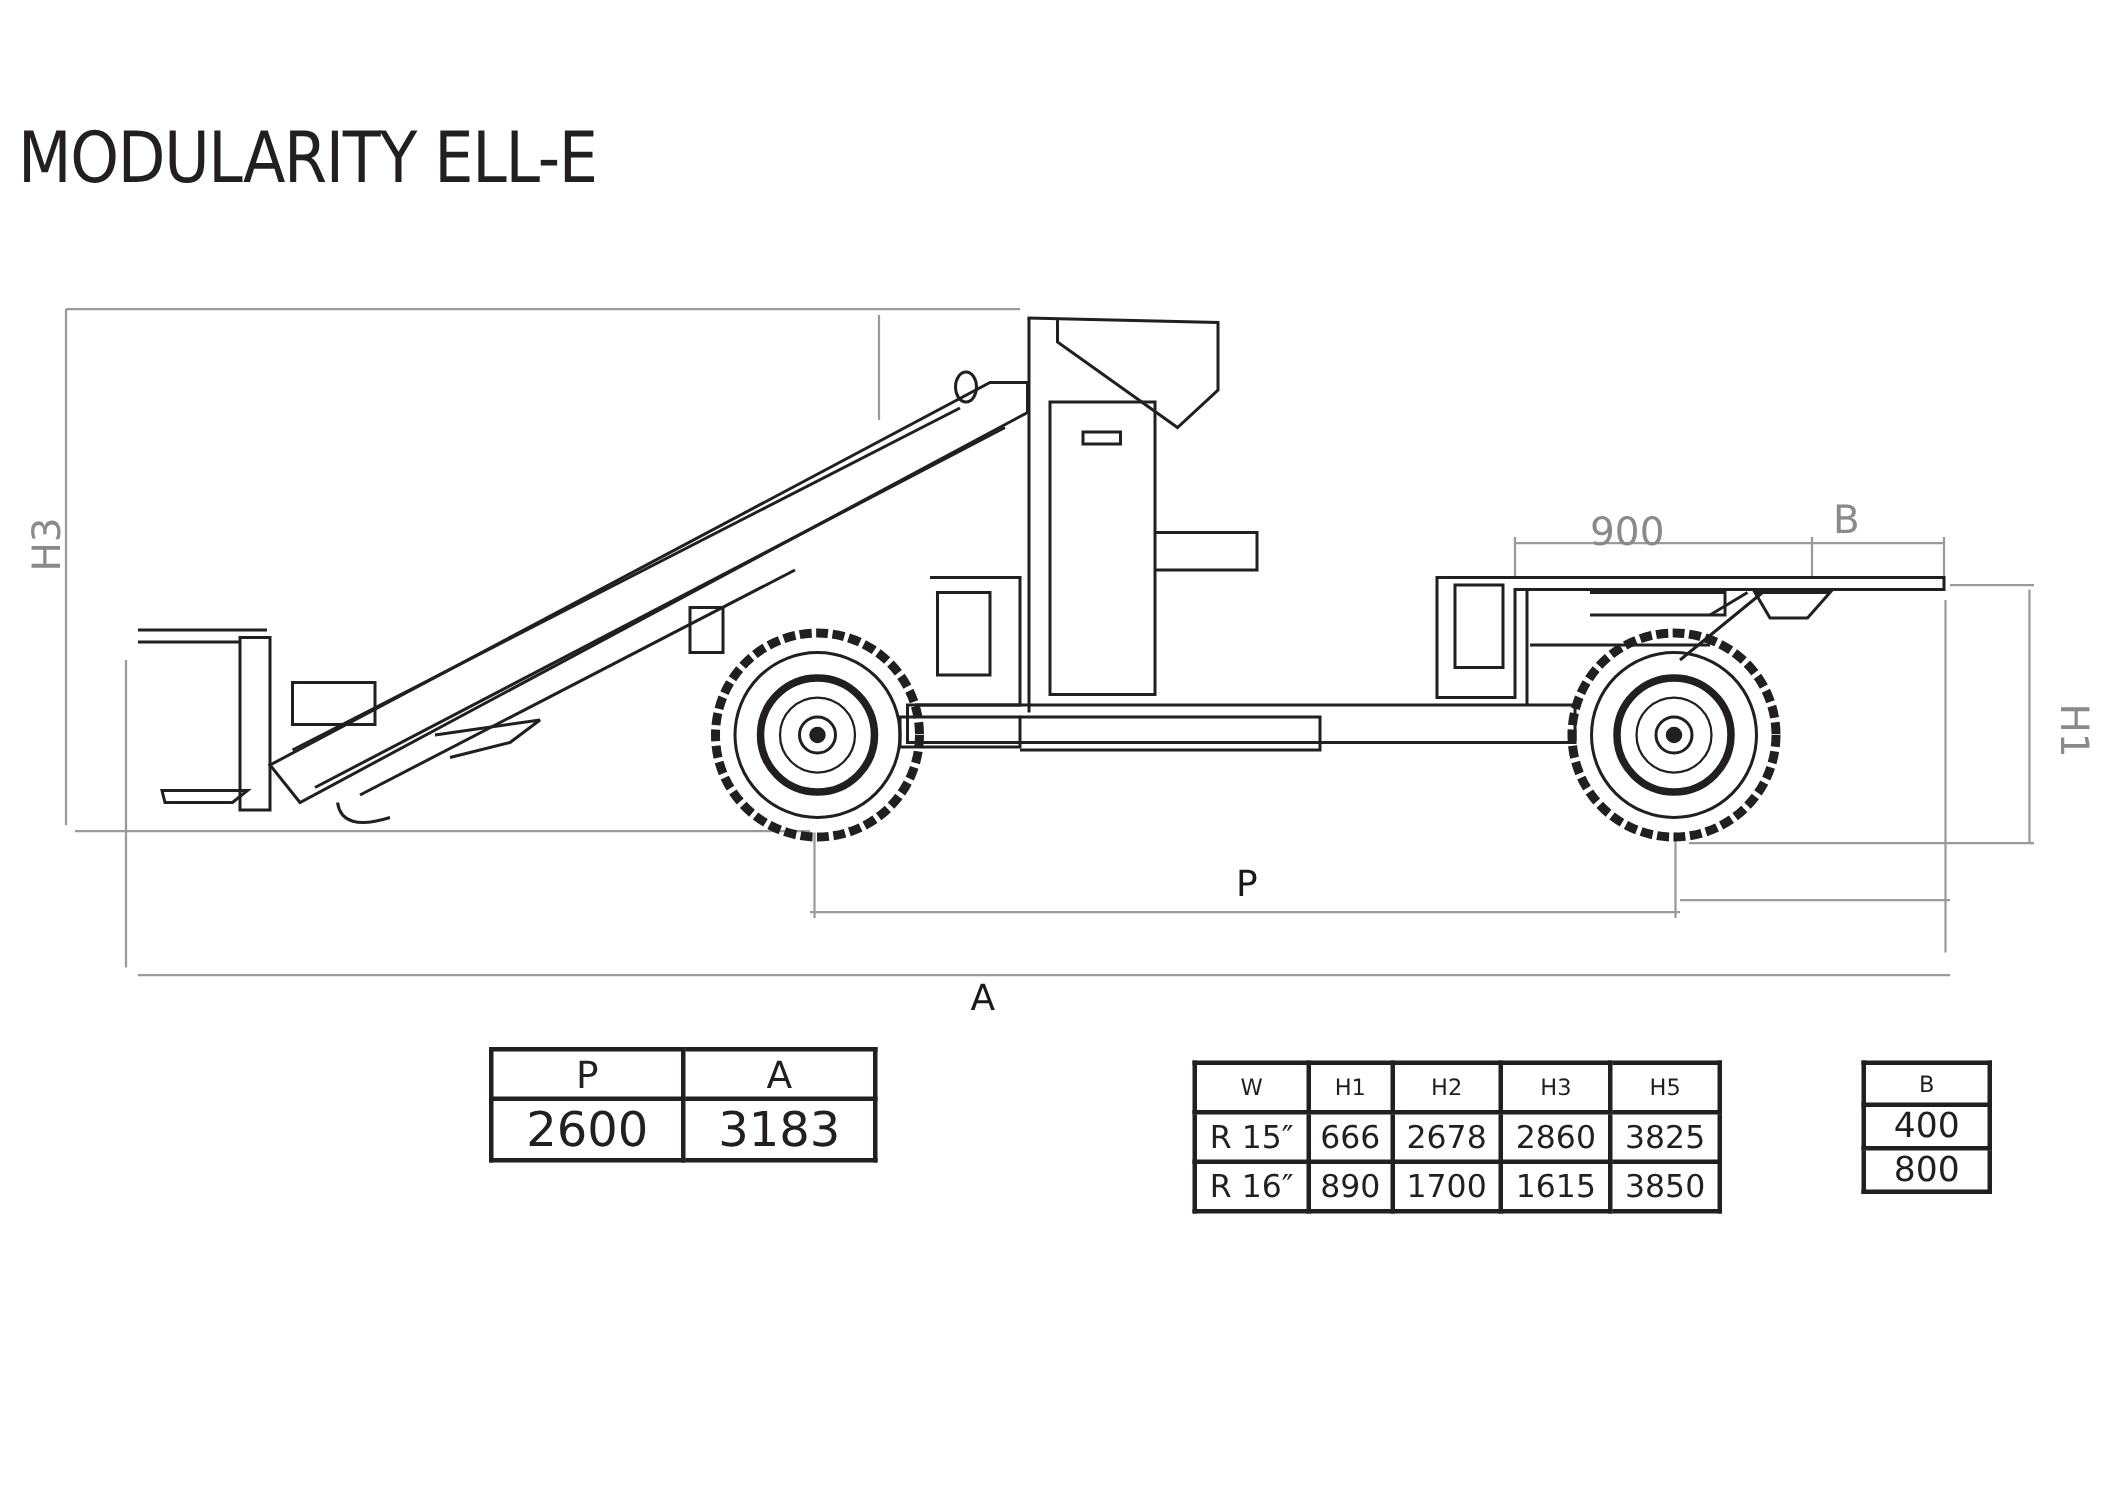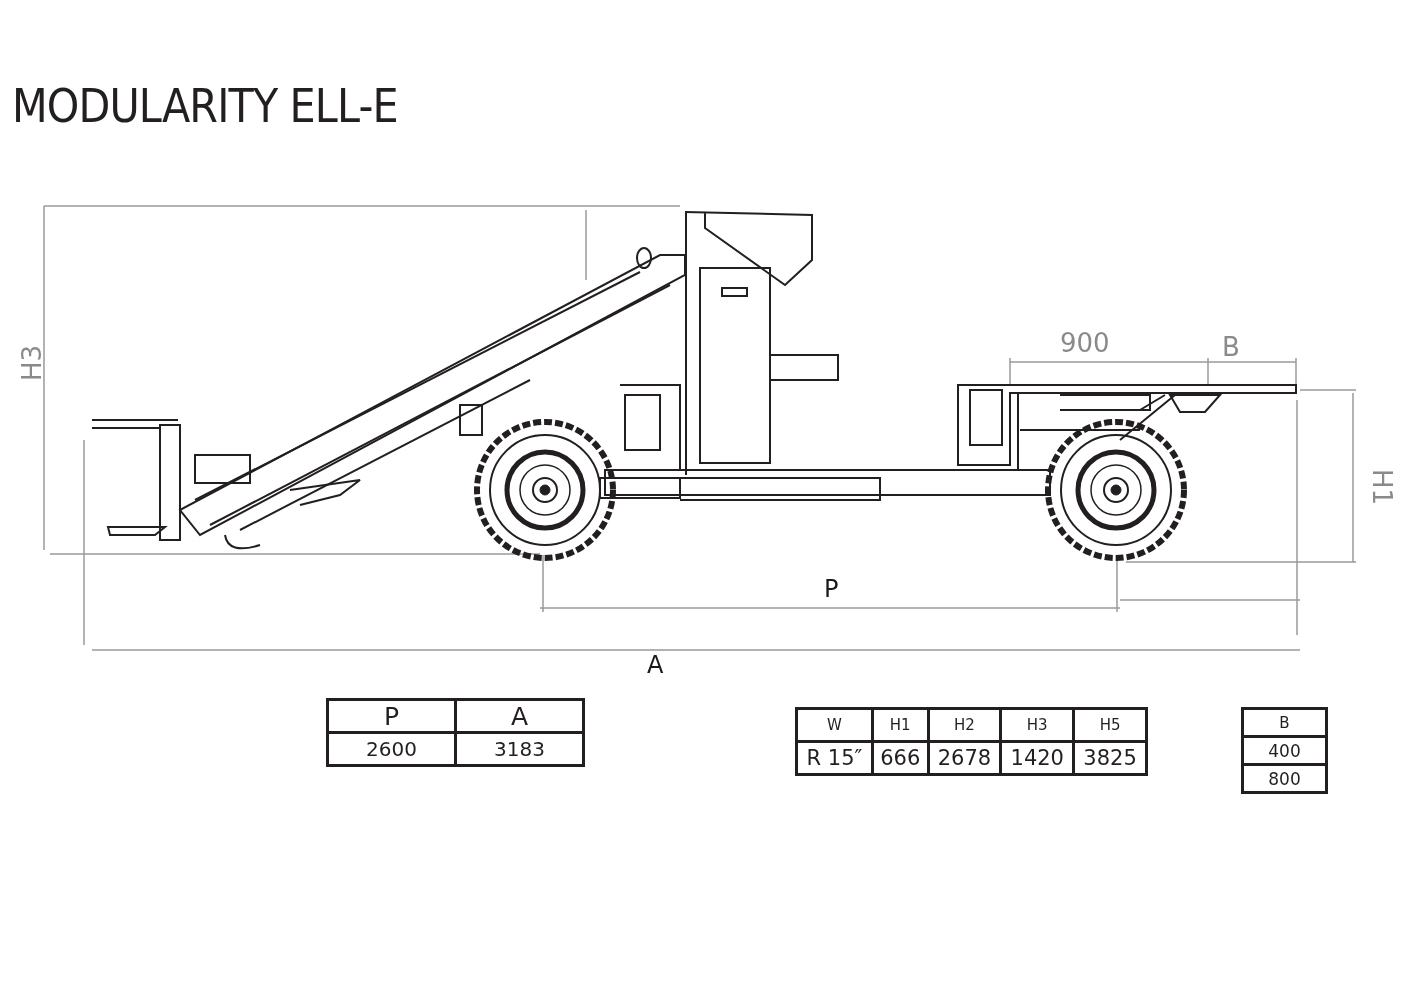--- a/index.html
+++ b/index.html
@@ -6,27 +6,27 @@
   body{width:1402px;height:1001px;position:relative;overflow:hidden;font-family:"DejaVu Sans","Liberation Sans",sans-serif;color:#1a1a1a;}
   .title{position:absolute;left:12px;top:78px;font-size:47px;font-weight:400;letter-spacing:-1px;color:#231f20;font-family:"DejaVu Sans",sans-serif;transform:scaleX(0.88);transform-origin:left top;}
   svg.drawing{position:absolute;left:0;top:0;}
   .dimlabel{position:absolute;color:#8a8a8a;font-size:26px;}
   .dimlabel.dark{color:#1a1a1a;font-size:24px;}
   .rot{transform:rotate(-90deg);transform-origin:center;}
   .rot90{transform:rotate(90deg);transform-origin:center;}
   table.spec{position:absolute;border-collapse:collapse;background:#fff;}
   table.spec td{border:3px solid #231f20;text-align:center;padding:0;font-family:"DejaVu Sans",sans-serif;color:#231f20;}
   #tblPA{left:326px;top:698px;width:259px;}
-  #tblPA td{font-size:20px;height:30px;width:128px;}
+  #tblPA td{font-size:32px;height:30px;width:128px;}
   #tblPA tr.hdr td{font-size:25px;}
   #tblW{left:795px;top:707px;width:353px;}
   #tblW td{font-size:21px;height:30px;}
   #tblW tr.hdr td{font-size:15px;}
   #tblB{left:1241px;top:707px;width:87px;}
-  #tblB td{font-size:17px;height:25px;}
+  #tblB td{font-size:23px;height:25px;}
   #tblB tr.hdr td{font-size:15px;}
 </style>
 </head>
 <body>
 
 <div class="title">MODULARITY ELL-E</div>
 
 <svg class="drawing" width="1402" height="1001" viewBox="0 0 1402 1001">
   <g fill="none" stroke="#9a9a9a" stroke-width="1.5">
 
@@ -105,21 +105,21 @@
     <circle cx="1116" cy="490" r="55" stroke-width="2"></circle>
     <circle cx="1116" cy="490" r="38" stroke-width="5"></circle>
     <circle cx="1116" cy="490" r="25" stroke-width="1.5"></circle>
     <circle cx="1116" cy="490" r="12" stroke-width="2"></circle>
     <circle cx="1116" cy="490" r="5" fill="#231f20"></circle>
   </g>
 </svg>
 
 <div class="dimlabel rot" style="left:14px;top:348px;">H3</div>
 <div class="dimlabel rot90" style="left:1364px;top:472px;">H1</div>
-<div class="dimlabel" style="left:1060px;top:328px;">900</div>
+<div class="dimlabel" style="left:1060px;top:340px;">900</div>
 <div class="dimlabel" style="left:1222px;top:332px;">B</div>
 <div class="dimlabel dark" style="left:824px;top:575px;">P</div>
 <div class="dimlabel dark" style="left:647px;top:651px;">A</div>
 
 <table class="spec" id="tblPA">
   <tbody>
       <tr class="hdr">
     <td>P</td>
     <td>A</td>
   </tr>
@@ -136,22 +136,29 @@
     <td>W</td>
     <td>H1</td>
     <td>H2</td>
     <td>H3</td>
     <td>H5</td>
   </tr>
   <tr>
     <td>R 15″</td>
     <td>666</td>
     <td>2678</td>
-    <td>1420</td>
+    <td>2860</td>
     <td>3825</td>
+  </tr>
+  <tr>
+    <td>R 16″</td>
+    <td>890</td>
+    <td>1700</td>
+    <td>1615</td>
+    <td>3850</td>
   </tr>
 </tbody>
   </table>
 
 <table class="spec" id="tblB">
   <tbody>
       <tr class="hdr">
         <td>B</td>
       </tr>
   <tr>

